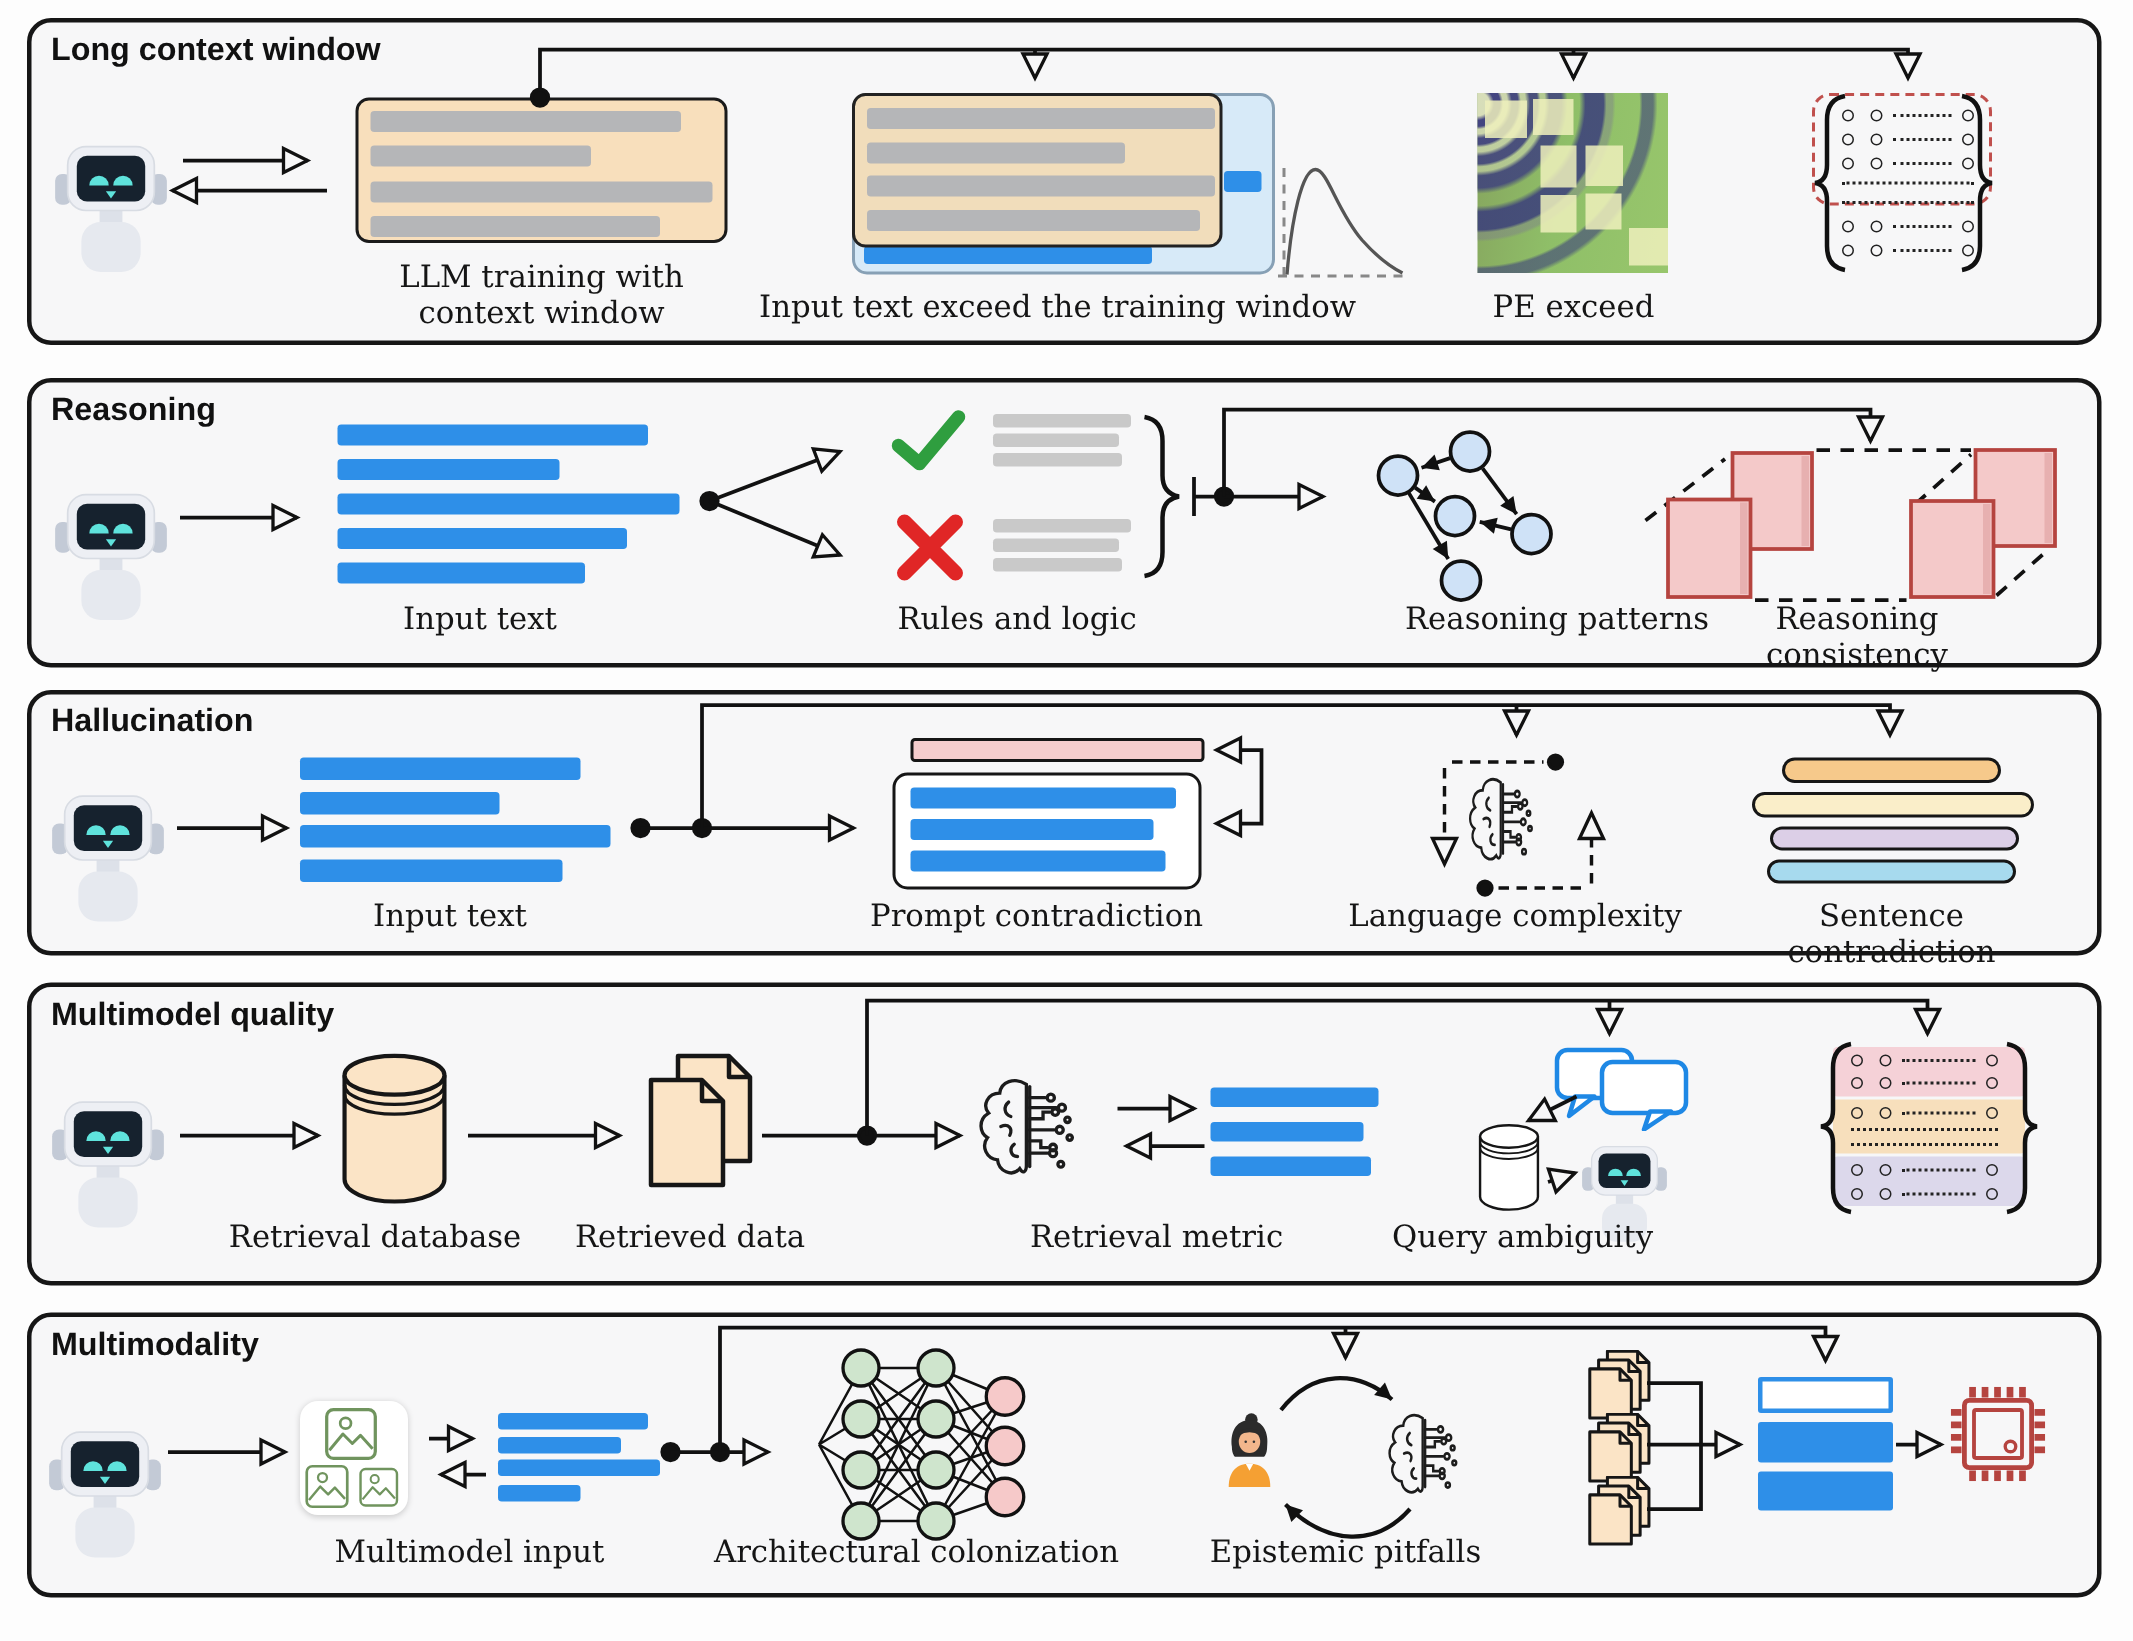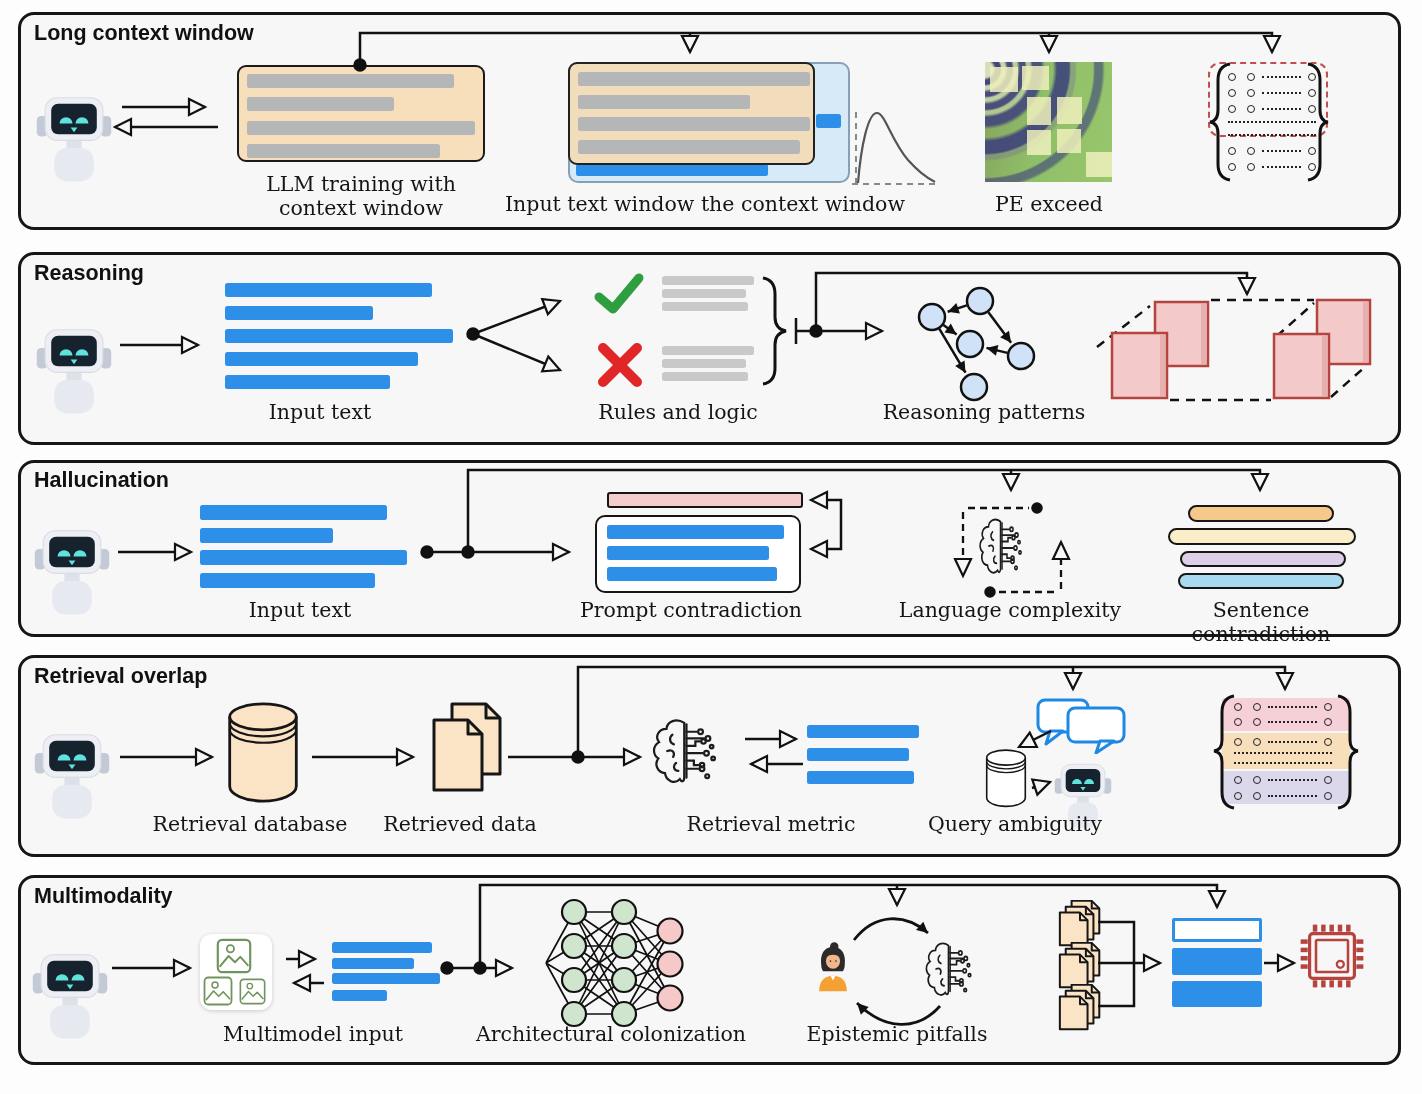--- a/index.html
+++ b/index.html
@@ -148,21 +148,21 @@
 
   <div class="panel" style="top:12px;height:218px"></div>
   <div class="panel" style="top:252px;height:193px"></div>
   <div class="panel" style="top:460px;height:177px"></div>
   <div class="panel" style="top:655px;height:202px"></div>
   <div class="panel" style="top:875px;height:190px"></div>
 
   <div class="ttl" style="left:34px;top:21px">Long context window</div>
   <div class="ttl" style="left:34px;top:261px">Reasoning</div>
   <div class="ttl" style="left:34px;top:468px">Hallucination</div>
-  <div class="ttl" style="left:34px;top:664px">Retrieval overlap</div>
+  <div class="ttl" style="left:34px;top:664px">Multimodel quality</div>
   <div class="ttl" style="left:34px;top:884px">Multimodality</div>
 
   <svg class="cmp" style="left:36px;top:84px;width:76px;height:99px">
       <use href="#sym-robot"></use>
     </svg>
 
   <div class="abox" style="left:237px;top:65px;width:248px;height:97px;background:#f8dfbc;border:2.5px solid #1a1a1a;border-radius:9px">
     <div class="bar b-gray" style="left:8px;top:7px;width:207px;height:14px"></div>
     <div class="bar b-gray" style="left:8px;top:30px;width:147px;height:14px"></div>
     <div class="bar b-gray" style="left:8px;top:54px;width:228px;height:14px"></div>
@@ -218,21 +218,21 @@
     </div>
   <div class="dotrow" style="left:1228px;top:161px;width:88px">
       <span class="dc"></span>
       <span class="dc"></span>
       <span class="ddots"></span>
       <span class="dc"></span>
     </div>
 
   <div class="lbl" style="left:361px;top:172px">LLM training with
 context window</div>
-  <div class="lbl" style="left:705px;top:192px">Input text window the context window</div>
+  <div class="lbl" style="left:705px;top:192px">Input text exceed the training window</div>
   <div class="lbl" style="left:1049px;top:192px">PE exceed</div>
 
   <svg class="cmp" style="left:36px;top:316px;width:76px;height:99px">
       <use href="#sym-robot"></use>
     </svg>
 
   <div class="bar b-blue" style="left:225px;top:283px;width:207px;height:14px"></div>
   <div class="bar b-blue" style="left:225px;top:306px;width:148px;height:14px"></div>
   <div class="bar b-blue" style="left:225px;top:329px;width:228px;height:14px"></div>
   <div class="bar b-blue" style="left:225px;top:352px;width:193px;height:14px"></div>
@@ -240,21 +240,22 @@
 
   <div class="bar b-gray2" style="left:662px;top:276px;width:92px;height:9px"></div>
   <div class="bar b-gray2" style="left:662px;top:289px;width:84px;height:9px"></div>
   <div class="bar b-gray2" style="left:662px;top:302px;width:86px;height:9px"></div>
   <div class="bar b-gray2" style="left:662px;top:346px;width:92px;height:9px"></div>
   <div class="bar b-gray2" style="left:662px;top:359px;width:84px;height:9px"></div>
   <div class="bar b-gray2" style="left:662px;top:372px;width:86px;height:9px"></div>
 
   <div class="lbl" style="left:320px;top:400px">Input text</div>
   <div class="lbl" style="left:678px;top:400px">Rules and logic</div>
-  <div class="lbl" style="left:984px;top:400px">Reasoning patterns</div>
+  <div class="lbl" style="left:1038px;top:400px">Reasoning patterns</div>
+  <div class="lbl" style="left:1238px;top:400px">Reasoning consistency</div>
 
   <svg class="cmp" style="left:34px;top:517px;width:76px;height:99px">
       <use href="#sym-robot"></use>
     </svg>
 
   <div class="bar b-blue" style="left:200px;top:505px;width:187px;height:15px"></div>
   <div class="bar b-blue" style="left:200px;top:528px;width:133px;height:15px"></div>
   <div class="bar b-blue" style="left:200px;top:550px;width:207px;height:15px"></div>
   <div class="bar b-blue" style="left:200px;top:573px;width:175px;height:15px"></div>
 

